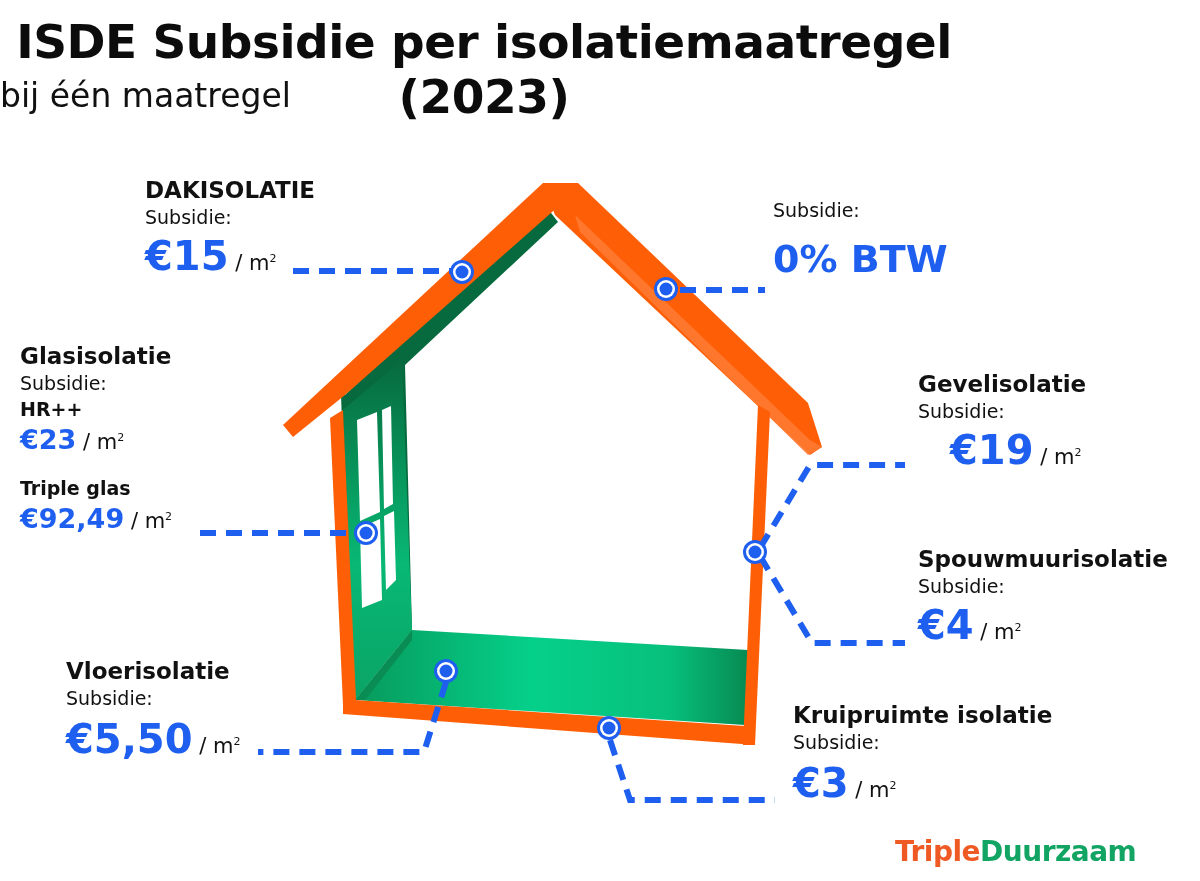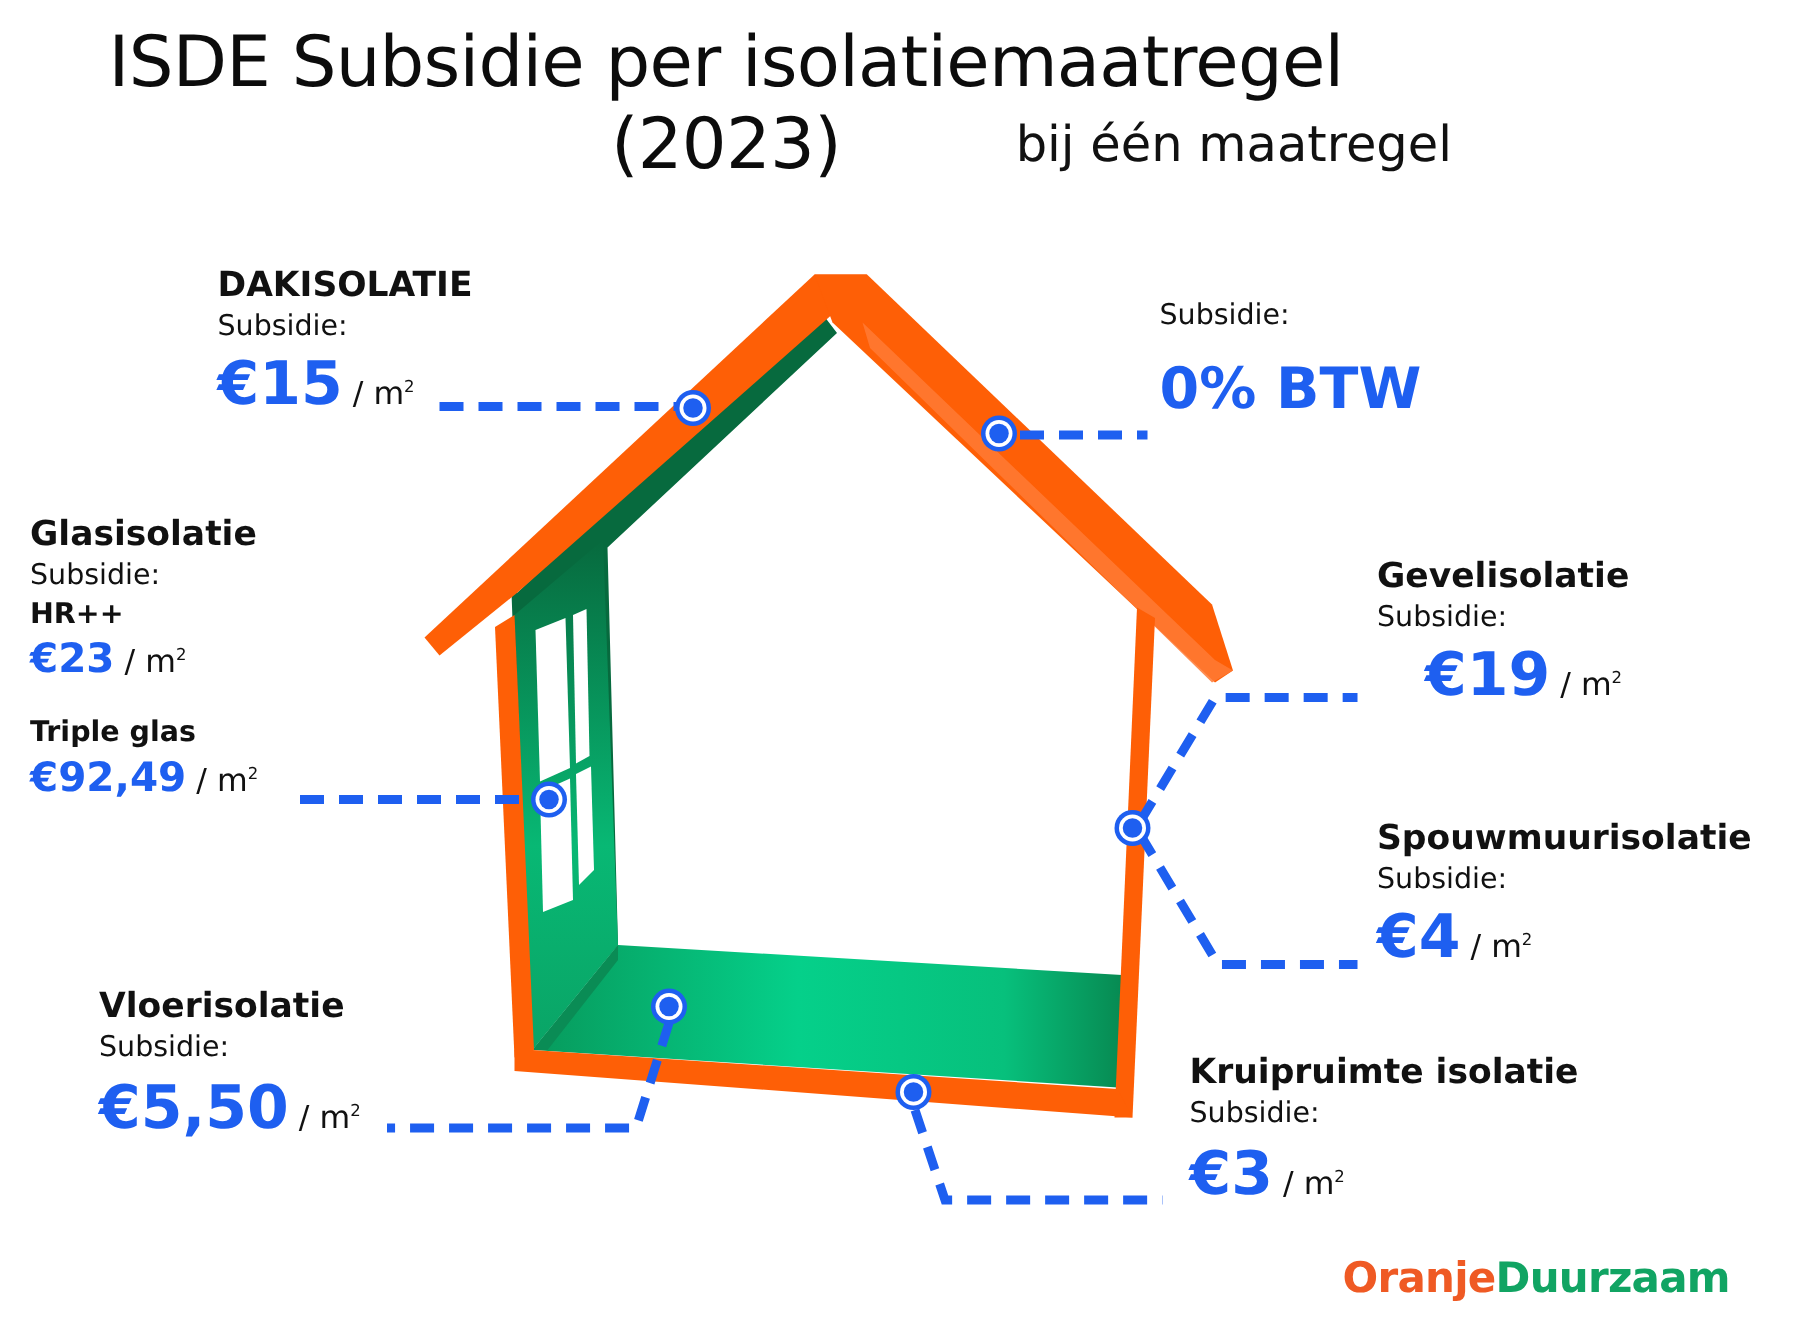--- a/index.html
+++ b/index.html
@@ -1,20 +1,20 @@
 <!DOCTYPE html>
 <html><head>
 <meta charset="utf-8">
 <style>
   html, body { margin: 0; padding: 0; background: #ffffff; }
   body { width: 1200px; height: 881px; position: relative; overflow: hidden;
          font-family: "DejaVu Sans", "Liberation Sans", sans-serif; color: #111; }
   .title { position: absolute; left: 0; width: 968px; top: 14px; text-align: center;
-           font-size: 47px; font-weight: normal; letter-spacing: -0.5px; color: #0c0c0c; }
-  .subtitle { position: absolute; left: 0; width: 968px; top: 76px; text-align: right;
+           font-size: 47px; font-weight: bold; letter-spacing: -0.5px; color: #0c0c0c; }
+  .subtitle { position: absolute; left: 0; width: 968px; top: 76px; text-align: left;
               font-size: 33px; color: #111; }
   svg.art { position: absolute; left: 0; top: 0; }
   .label { position: absolute; }
   .lbl-name { font-size: 23px; font-weight: bold; color: #111; line-height: 28px; white-space: nowrap; }
   .lbl-sub { font-size: 19px; color: #111; line-height: 26px; white-space: nowrap; }
   .lbl-price { white-space: nowrap; line-height: 1; }
   .amount { font-weight: bold; color: #1e5ff0; }
   .unit { font-size: 21px; color: #111; }
   .unit sup { font-size: 11px; vertical-align: 8px; }
   .big .amount { font-size: 40px; }
@@ -170,14 +170,14 @@
 
 <div class="label" style="left:793px; top:701px;">
   <div class="lbl-name">Kruipruimte isolatie</div>
   <div class="lbl-sub">Subsidie:</div>
   <div class="lbl-price big" style="margin-top:8px;">
     <span class="amount">€3</span><span class="unit"><span> / m</span><sup>2</sup></span>
   </div>
 </div>
 
 <div class="logo">
-  <span class="o">Oranje</span><span class="d">Duurzaam</span>
+  <span class="o">Triple</span><span class="d">Duurzaam</span>
 </div>
 
 </body></html>

